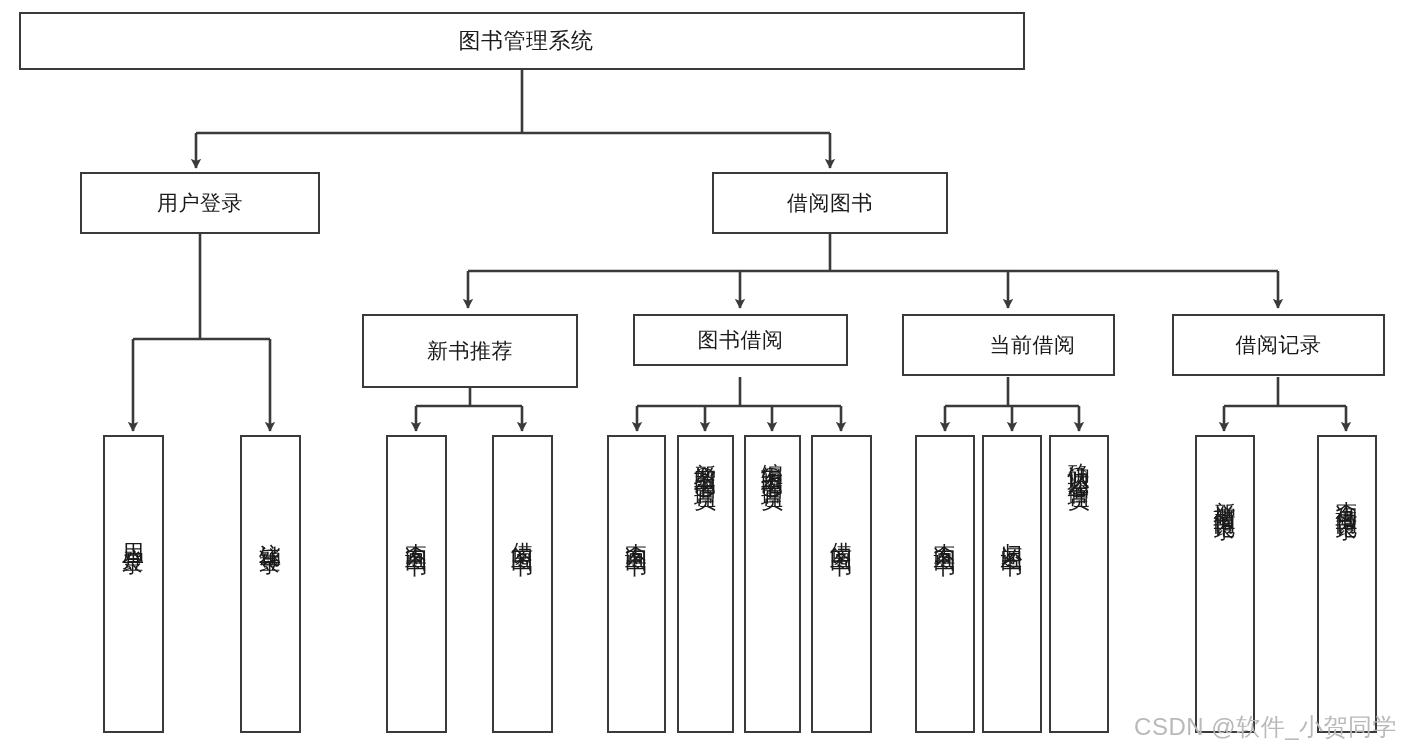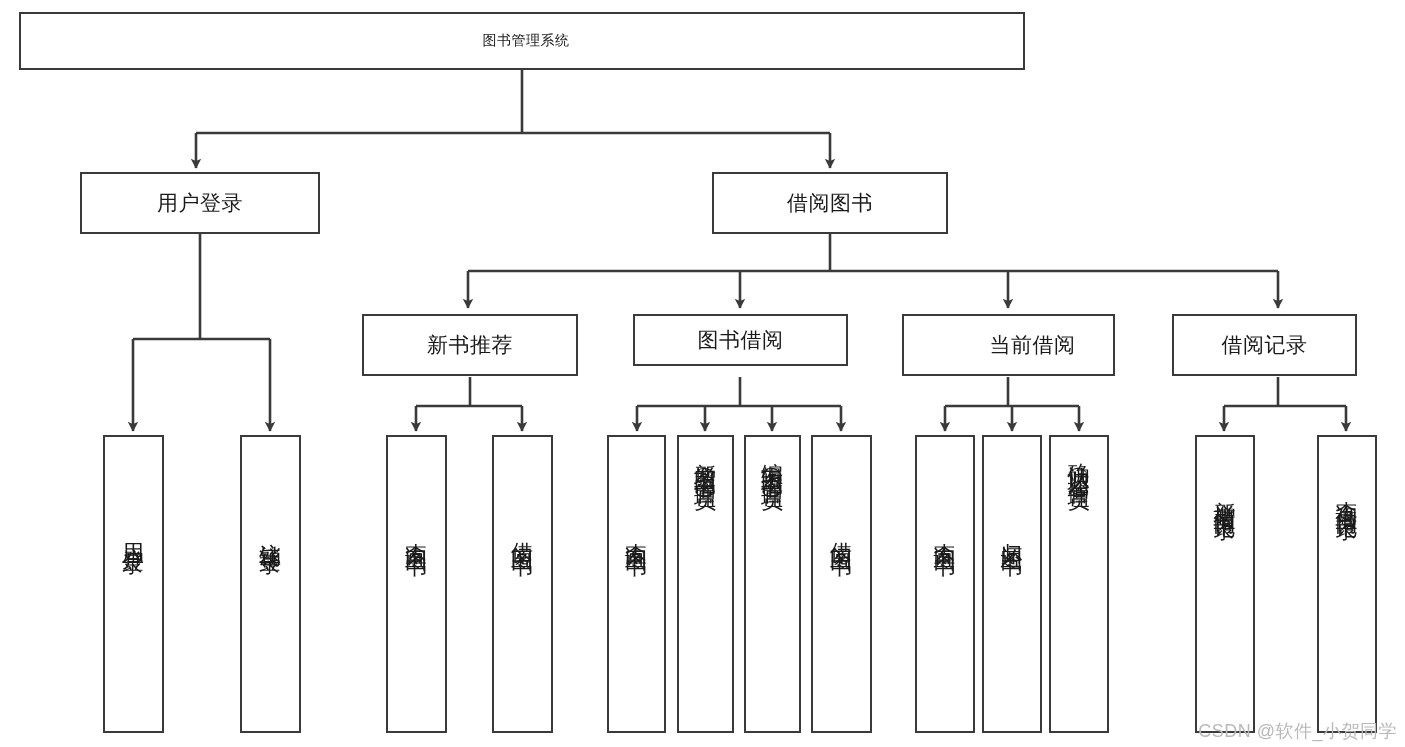--- a/index.html
+++ b/index.html
@@ -41,42 +41,42 @@
     text-align: center;
     line-height: 1.22;
     letter-spacing: 0.5px;
     white-space: nowrap;
   }
   
   .node.horiz .node-label {
     font-size: 21px;
   }
   .node.root .node-label {
-    font-size: 14px;
+    font-size: 22px;
     margin-left: 8px;
   }
   
   .node.vert {
     align-items: flex-start;
     padding-top: 6px;
   }
   .node.vert .node-label {
     writing-mode: vertical-rl;
     text-orientation: upright;
     -webkit-writing-mode: vertical-rl;
     font-size: 22px;
     line-height: 1.05;
     letter-spacing: 4px;
     white-space: nowrap;
   }
   #watermark {
     position: absolute;
     right: 8px;
     bottom: 4px;
-    font-size: 18px;
+    font-size: 24px;
     color: #b9b9b9;
     letter-spacing: 0.5px;
     z-index: 5;
     white-space: nowrap;
     pointer-events: none;
   }
 </style>
 </head>
 <body>
 
@@ -138,33 +138,33 @@
   </div>
 
   <div class="node horiz" style="left:80px; top:172px; width:240px; height:62px;">
     <span class="node-label">用户登录</span>
   </div>
 
   <div class="node horiz" style="left:712px; top:172px; width:236px; height:62px;">
     <span class="node-label">借阅图书</span>
   </div>
 
-  <div class="node horiz" style="left:362px; top:314px; width:216px; height:62px;">
+  <div class="node horiz" style="left:362px; top:314px; width:216px; height:74px;">
     <span class="node-label">新书推荐</span>
   </div>
 
   <div class="node horiz" style="left:633px; top:314px; width:215px; height:52px;">
     <span class="node-label">图书借阅</span>
   </div>
 
   <div class="node horiz" style="left:902px; top:314px; width:213px; height:62px;padding-left:48px;">
     <span class="node-label">当前借阅</span>
   </div>
 
-  <div class="node horiz" style="left:1172px; top:314px; width:185px; height:62px;">
+  <div class="node horiz" style="left:1172px; top:314px; width:213px; height:62px;">
     <span class="node-label">借阅记录</span>
   </div>
 
   <div class="node vert" style="left:103px; top:435px; width:61px; height:298px; padding-top:88px;">
     <span class="node-label">用户登录</span>
   </div>
 
   <div class="node vert" style="left:240px; top:435px; width:61px; height:298px; padding-top:88px;">
     <span class="node-label">注销登录</span>
   </div>

